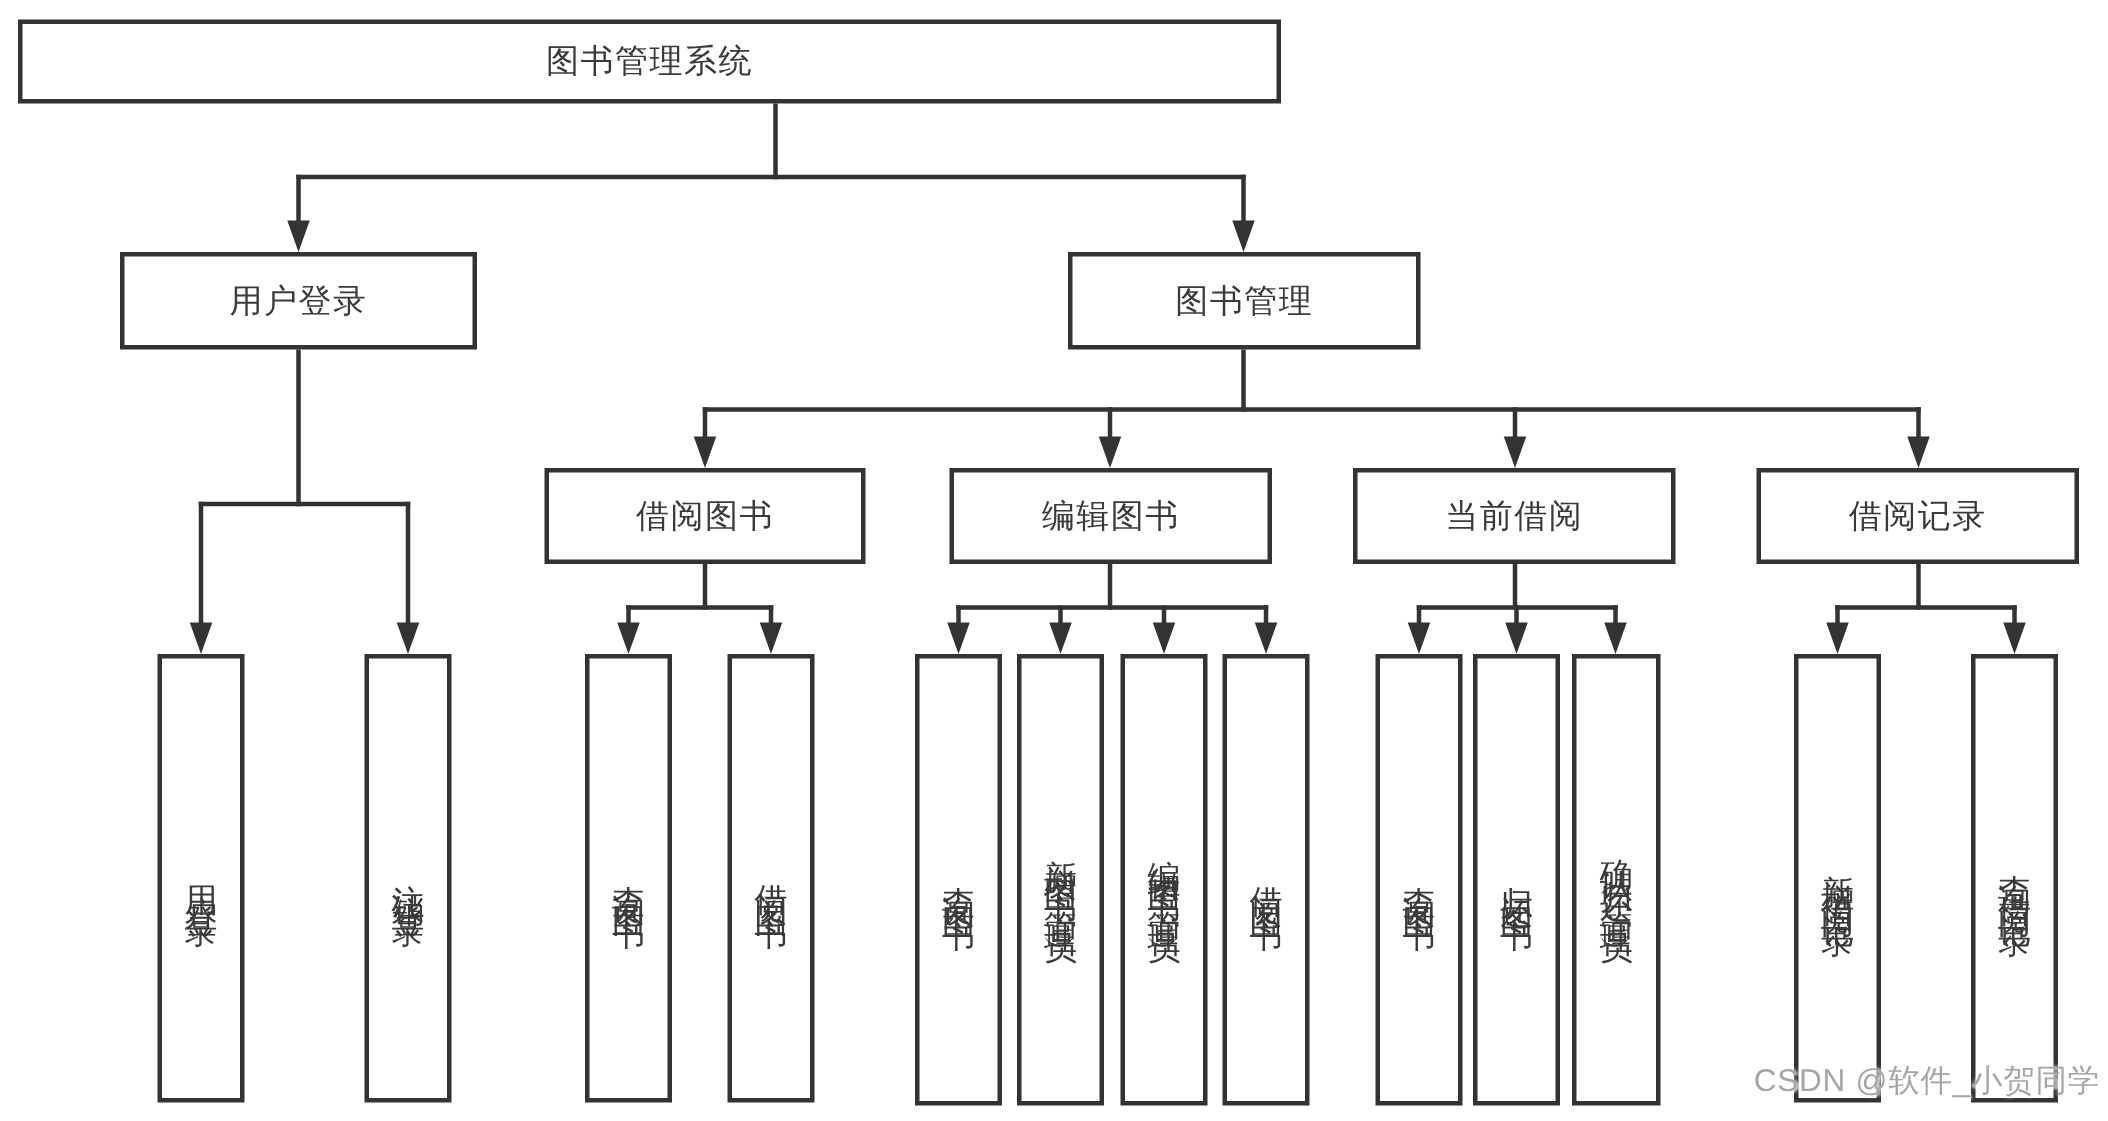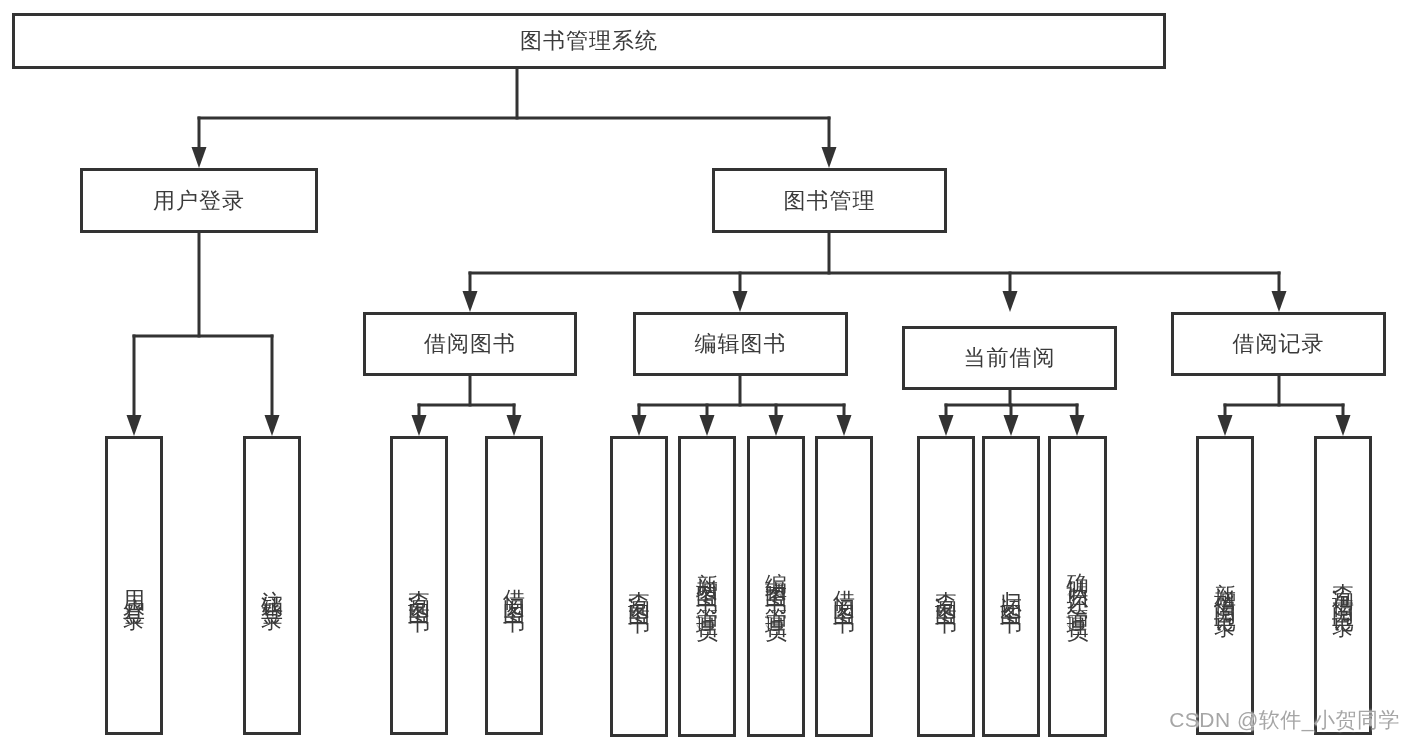--- a/index.html
+++ b/index.html
@@ -80,28 +80,28 @@
       <polygon points="699.5,415 714.5,415 707,436" fill="currentColor"></polygon>
       <polygon points="768.5,415 783.5,415 776,436" fill="currentColor"></polygon>
       <polygon points="836.5,415 851.5,415 844,436" fill="currentColor"></polygon>
       <polygon points="938.5,415 953.5,415 946,436" fill="currentColor"></polygon>
       <polygon points="1003.5,415 1018.5,415 1011,436" fill="currentColor"></polygon>
       <polygon points="1069.5,415 1084.5,415 1077,436" fill="currentColor"></polygon>
       <polygon points="1217.5,415 1232.5,415 1225,436" fill="currentColor"></polygon>
       <polygon points="1335.5,415 1350.5,415 1343,436" fill="currentColor"></polygon>
     </svg>
 
-  <div class="box" style="left: 12px; top: 13px; width: 1154px; height: 56px; border-color: rgb(51, 51, 51);">图书管理系统</div>
+  <div class="box" style="left: 12px; top: 13px; width: 842px; height: 56px; border-color: rgb(51, 51, 51);">图书管理系统</div>
 
   <div class="box" style="left: 80px; top: 168px; width: 238px; height: 65px; border-color: rgb(51, 51, 51);">用户登录</div>
   <div class="box" style="left: 712px; top: 168px; width: 235px; height: 65px; border-color: rgb(51, 51, 51);">图书管理</div>
 
   <div class="box" style="left: 363px; top: 312px; width: 214px; height: 64px; border-color: rgb(51, 51, 51);">借阅图书</div>
   <div class="box" style="left: 633px; top: 312px; width: 215px; height: 64px; border-color: rgb(51, 51, 51);">编辑图书</div>
-  <div class="box" style="left: 902px; top: 312px; width: 215px; height: 64px; border-color: rgb(51, 51, 51); margin-top: 14px;">当前借阅</div>
+  <div class="box" style="left: 902px; top: 312px; width: 215px; height: 64px; border-color: rgb(51, 51, 51);">当前借阅</div>
   <div class="box" style="left: 1171px; top: 312px; width: 215px; height: 64px; border-color: rgb(51, 51, 51);">借阅记录</div>
 
   <div class="box" style="left: 105px; top: 436px; width: 58px; height: 299px; border-color: rgb(51, 51, 51);">
     <span class="vt">用户登录</span>
   </div>
   <div class="box" style="left: 243px; top: 436px; width: 58px; height: 299px; border-color: rgb(51, 51, 51);">
     <span class="vt">注销登录</span>
   </div>
 
   <div class="box" style="left: 390px; top: 436px; width: 58px; height: 299px; border-color: rgb(51, 51, 51);">

